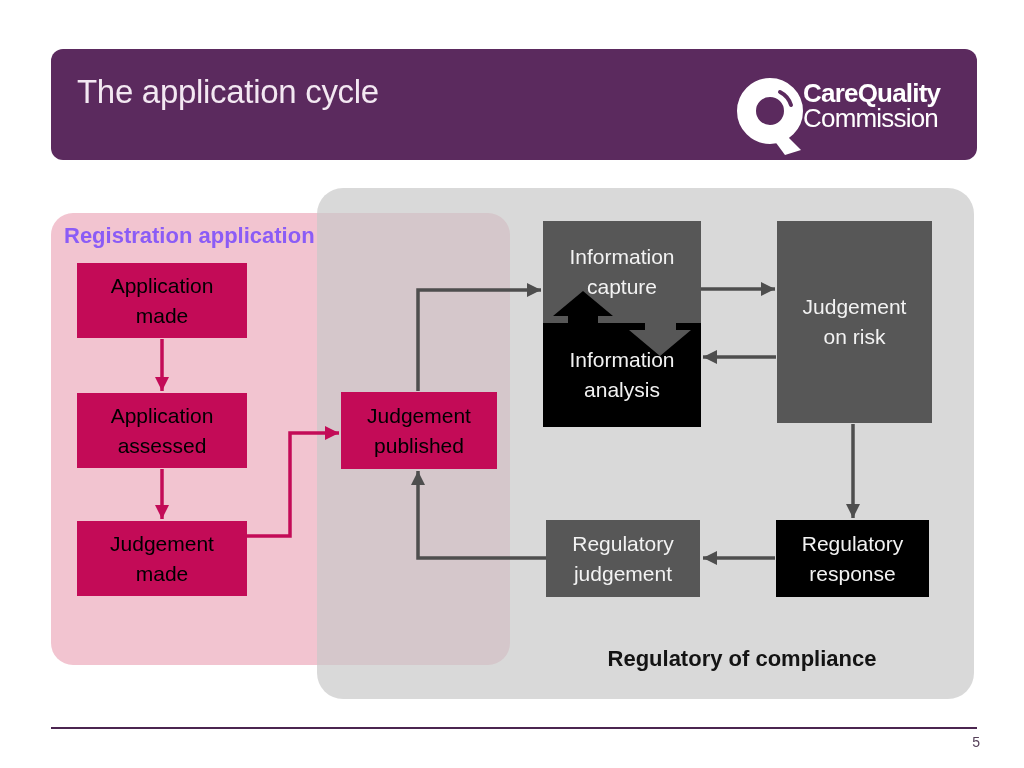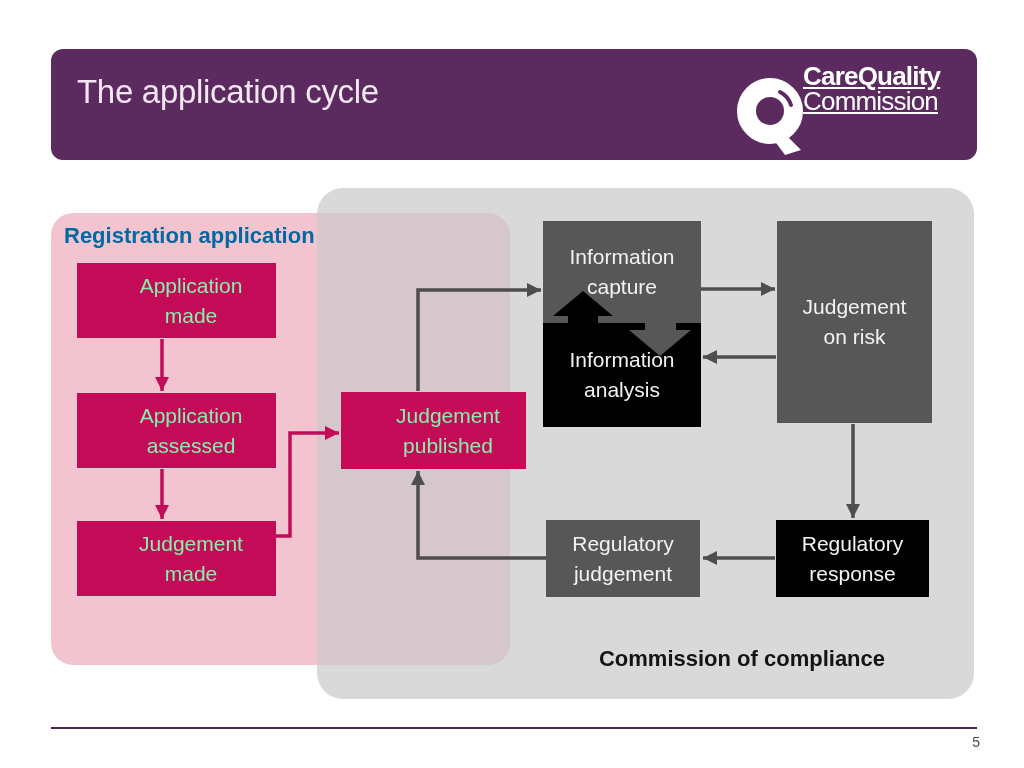--- a/index.html
+++ b/index.html
@@ -7,37 +7,37 @@
     width:1024px;height:768px;position:relative;overflow:hidden;
     background:#ffffff;
     font-family:"Liberation Sans",sans-serif;
   }
   .abs{position:absolute;}
 
   
   #header{left:51px;top:49px;width:926px;height:111px;background:#5b2a5e;border-radius:12px;z-index:1;}
   #title{left:77px;top:73px;font-size:33px;letter-spacing:-0.3px;color:#f3e8f2;z-index:2;}
   #logo-q{left:735px;top:76px;width:70px;height:80px;z-index:2;}
-  #logo-text{left:803px;top:64px;z-index:2;color:#ffffff;font-size:26px;line-height:25px;letter-spacing:-0.8px;text-decoration:underline;}
+  #logo-text{left:803px;top:81px;z-index:2;color:#ffffff;font-size:26px;line-height:25px;letter-spacing:-0.8px;}
   #logo-text .b{font-weight:bold;}
 
   
   #panel-pink{left:51px;top:213px;width:459px;height:452px;background:#f2c4d0;border-radius:22px;z-index:1;}
   #panel-gray{left:317px;top:188px;width:657px;height:511px;background:rgba(200,200,200,0.69);border-radius:26px;z-index:2;}
 
-  #label-registration{left:64px;top:223px;font-size:22px;font-weight:bold;color:#0369a1;z-index:3;}
+  #label-registration{left:64px;top:223px;font-size:22px;font-weight:bold;color:#8b5cf6;z-index:3;}
   #label-monitoring{left:510px;top:646px;width:464px;text-align:center;font-size:22px;font-weight:bold;color:#141414;z-index:3;}
 
   
   .box{
     position:absolute;display:flex;align-items:center;justify-content:center;
     text-align:center;white-space:pre-line;
     font-size:21px;line-height:30px;z-index:3;
   }
-  .box.crimson{background:#c30b57;color:#86efac;padding-left:29px;}
+  .box.crimson{background:#c30b57;color:#000000;}
   .box.gray{background:#575757;color:#f2f2f2;}
   .box.black{background:#000000;color:#f2f2f2;}
 
   #b-application-made{left:77px;top:263px;width:170px;height:75px;}
   #b-application-assessed{left:77px;top:393px;width:170px;height:75px;}
   #b-judgement-made{left:77px;top:521px;width:170px;height:75px;}
   #b-judgement-published{left:341px;top:392px;width:156px;height:77px;}
   #b-information-capture{left:543px;top:221px;width:158px;height:102px;}
   #b-information-analysis{left:543px;top:323px;width:158px;height:104px;}
   #b-judgement-on-risk{left:777px;top:221px;width:155px;height:202px;}
@@ -62,21 +62,21 @@
   <path d="M45,16 A22,22 0 0 1 56,29" fill="none" stroke="#5b2a5e" stroke-width="4" stroke-linecap="round"></path>
 </svg>
 <div class="abs" id="logo-text">
   <div><span class="b">Care</span><span class="b">Quality</span></div>
   <div>Commission</div>
 </div>
 
 <div class="abs" id="panel-pink"></div>
 <div class="abs" id="panel-gray"></div>
 <div class="abs" id="label-registration">Registration application</div>
-<div class="abs" id="label-monitoring">Commission of compliance</div>
+<div class="abs" id="label-monitoring">Regulatory of compliance</div>
 
 <div class="box crimson" id="b-application-made">Application
 made</div>
 <div class="box crimson" id="b-application-assessed">Application
 assessed</div>
 <div class="box crimson" id="b-judgement-made">Judgement
 made</div>
 <div class="box crimson" id="b-judgement-published">Judgement
 published</div>
 <div class="box gray" id="b-information-capture">Information

